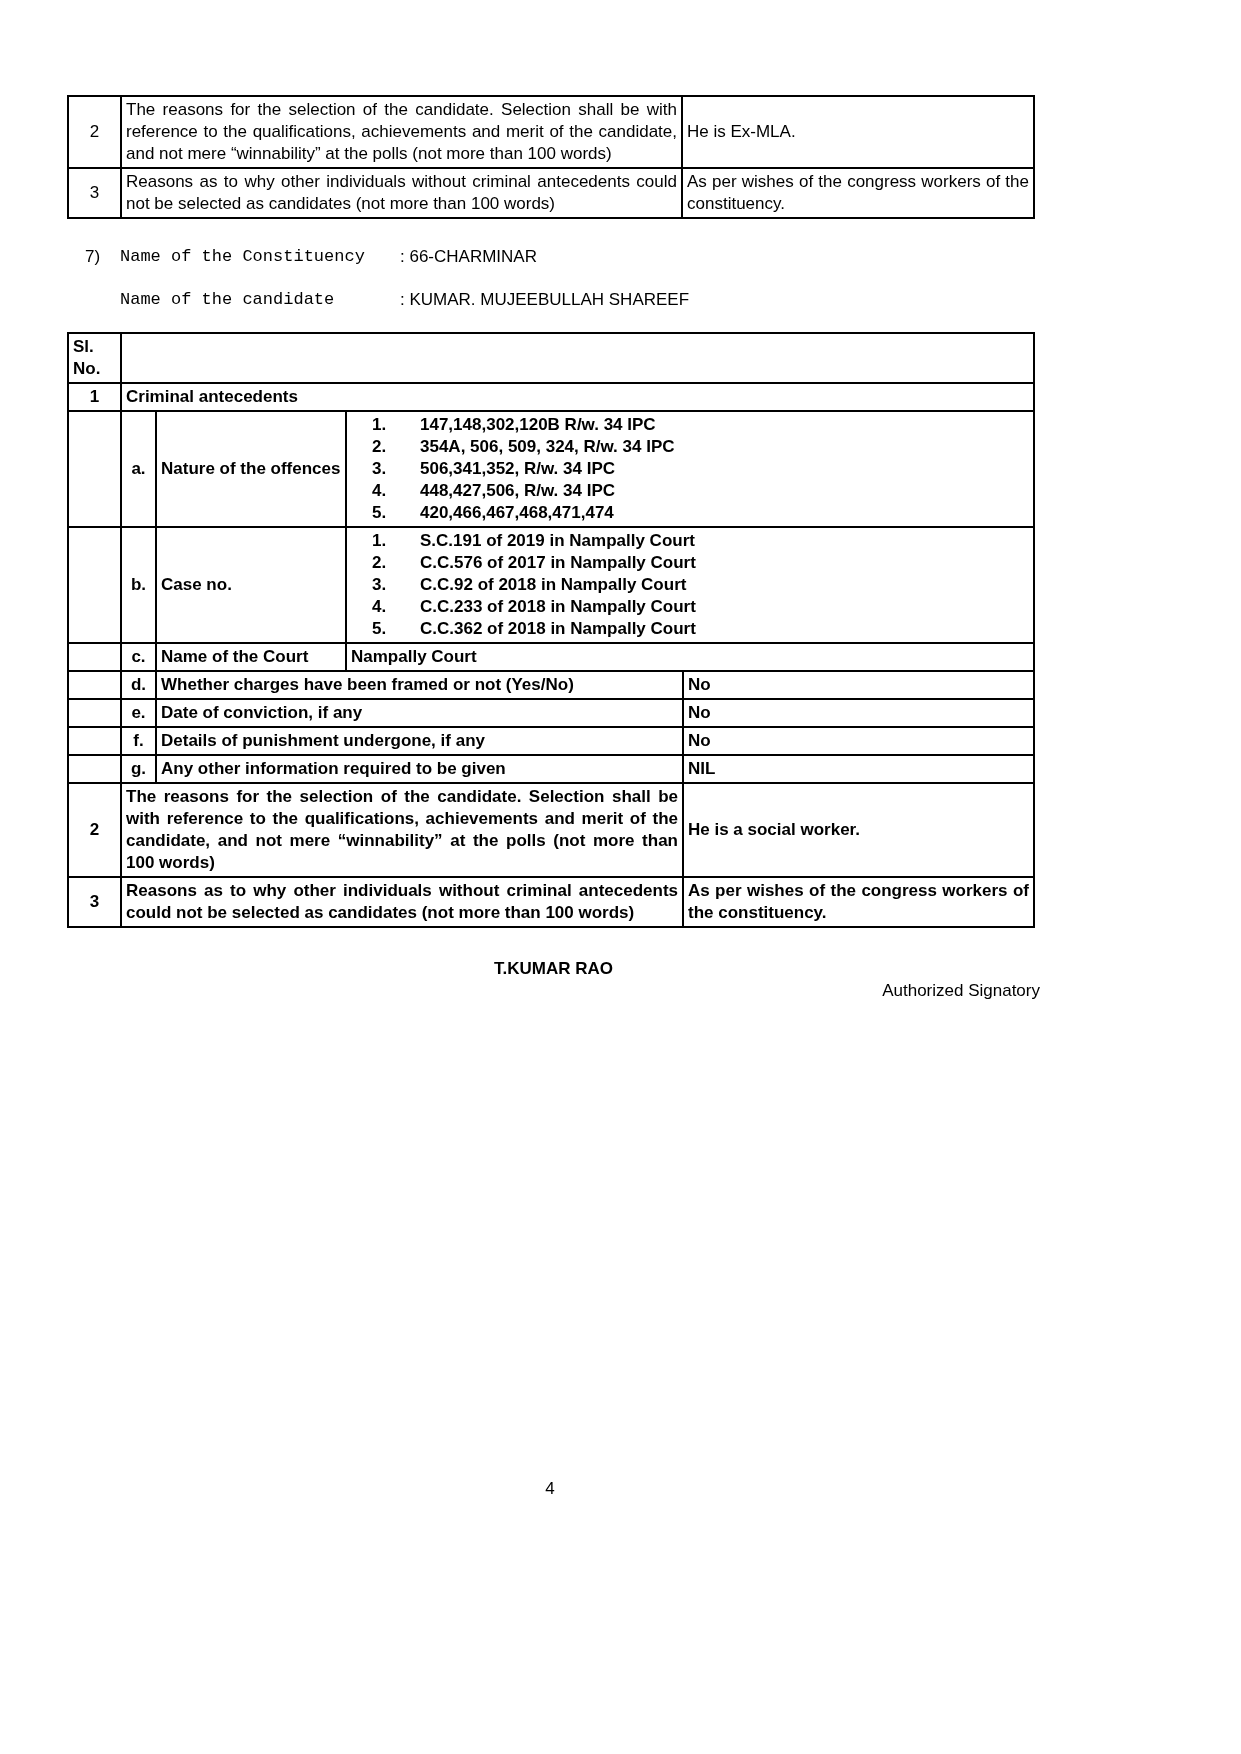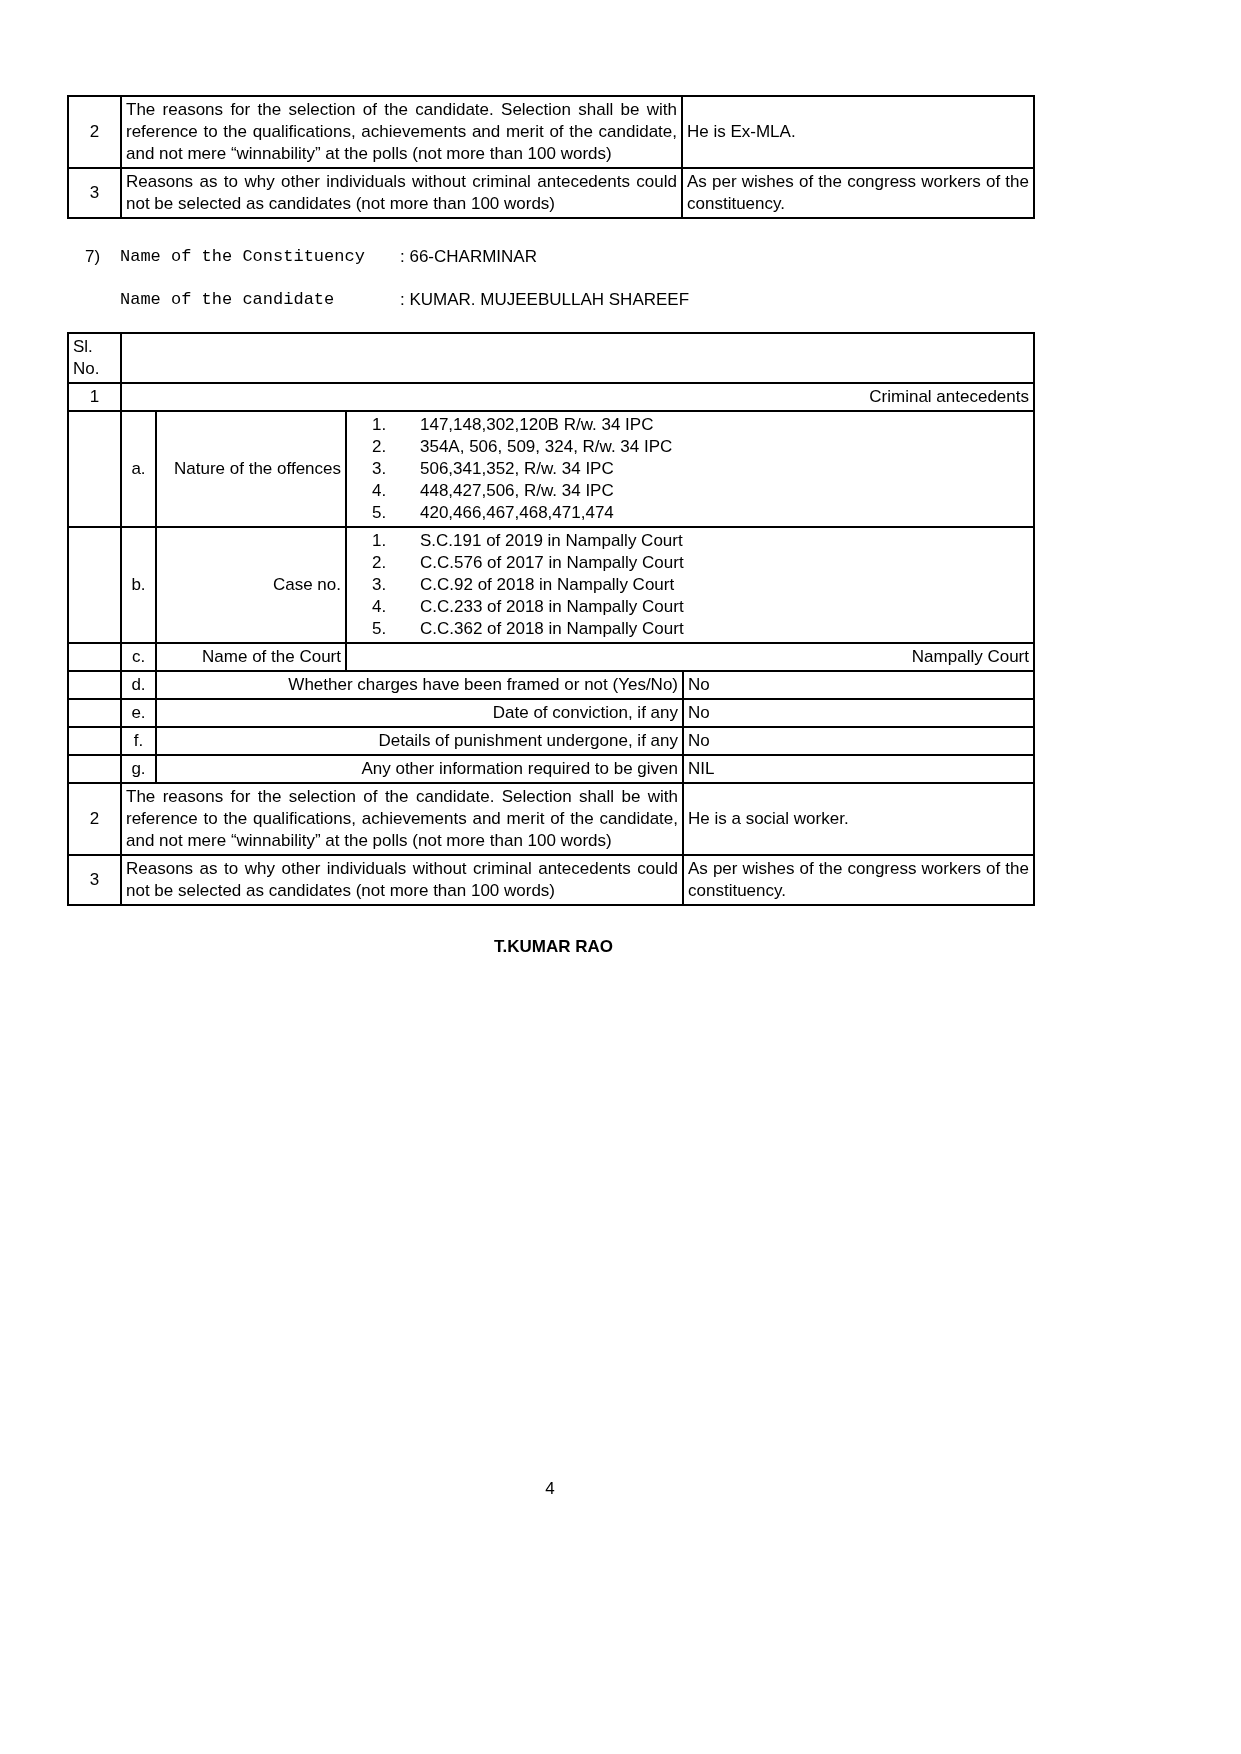--- a/index.html
+++ b/index.html
@@ -10,32 +10,32 @@
     margin: 0 auto; overflow: hidden;
   }
   .content { position: absolute; top: 95px; left: 67px; width: 973px; }
 
   table.tbl { border-collapse: collapse; table-layout: fixed; width: 966px; }
   .tbl td { border: 2px solid #000; padding: 2px 4px; vertical-align: middle; overflow: hidden; word-wrap: break-word; }
   td.cell-num { text-align: center; }
   td.cell-letter { text-align: center; }
   td.cell-desc { text-align: justify; }
   td.cell-val { text-align: justify; }
-  td.cell-label { text-align: right; }
+  td.cell-label { text-align: left; }
   td.cell-header { vertical-align: top; }
 
   .li { display: flex; align-items: baseline; }
   .li-n { width: 48px; margin-left: 21px; flex-shrink: 0; }
 
   .sec7 { margin: 27px 0 0 18px; }
   .sec7 .line { display: flex; margin-bottom: 21px; }
   .sec7 .idx { width: 35px; flex-shrink: 0; }
   .sec7 .lbl { width: 280px; flex-shrink: 0; font-family: Liberation Mono, monospace; }
 
-  .main-table { margin-top: 10px; }
+  .main-table { margin-top: 10px; font-weight: bold; }
 
   .signature { width: 973px; text-align: right; margin-top: 30px; }
   .sig-name { font-weight: bold; text-align: center; }
 
   .page-number { position: absolute; top: 1478px; left: 67px; width: 966px; text-align: center; }
 </style>
 </head>
 <body>
 
 <div class="page">
@@ -183,18 +183,19 @@
       <tr>
         <td class="cell-num">3</td>
         <td colspan="3" class="cell-desc">Reasons as to why other individuals without criminal antecedents could not be selected as candidates (not more than 100 words)</td>
         <td class="cell-val">As per wishes of the congress workers of the constituency.</td>
       </tr>
     </tbody>
       </table>
 
     <div class="signature">
       <div class="sig-name">T.KUMAR RAO</div>
+      <div>Authorized Signatory</div>
     </div>
 
   </div>
 
   <div class="page-number">4</div>
 </div>
 
 </body></html>

